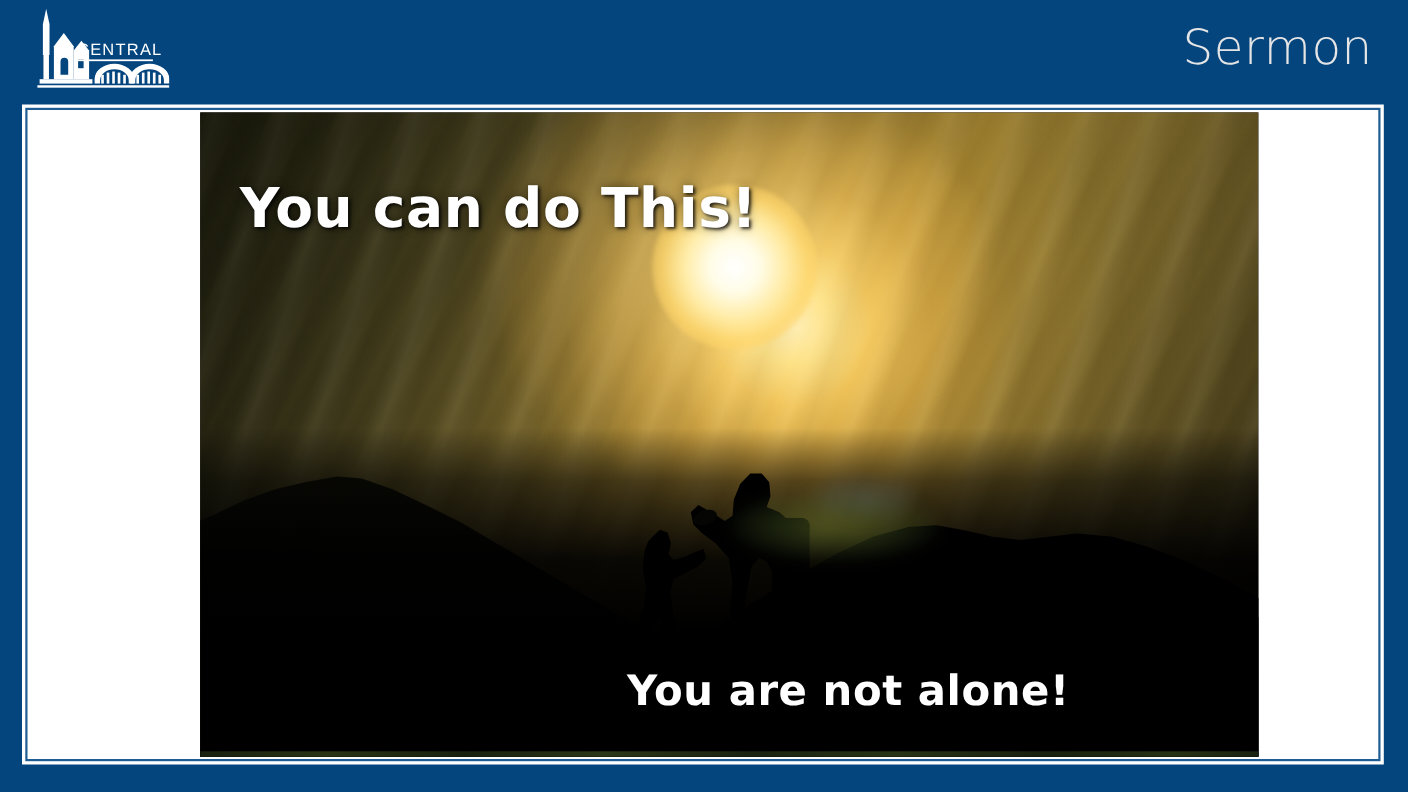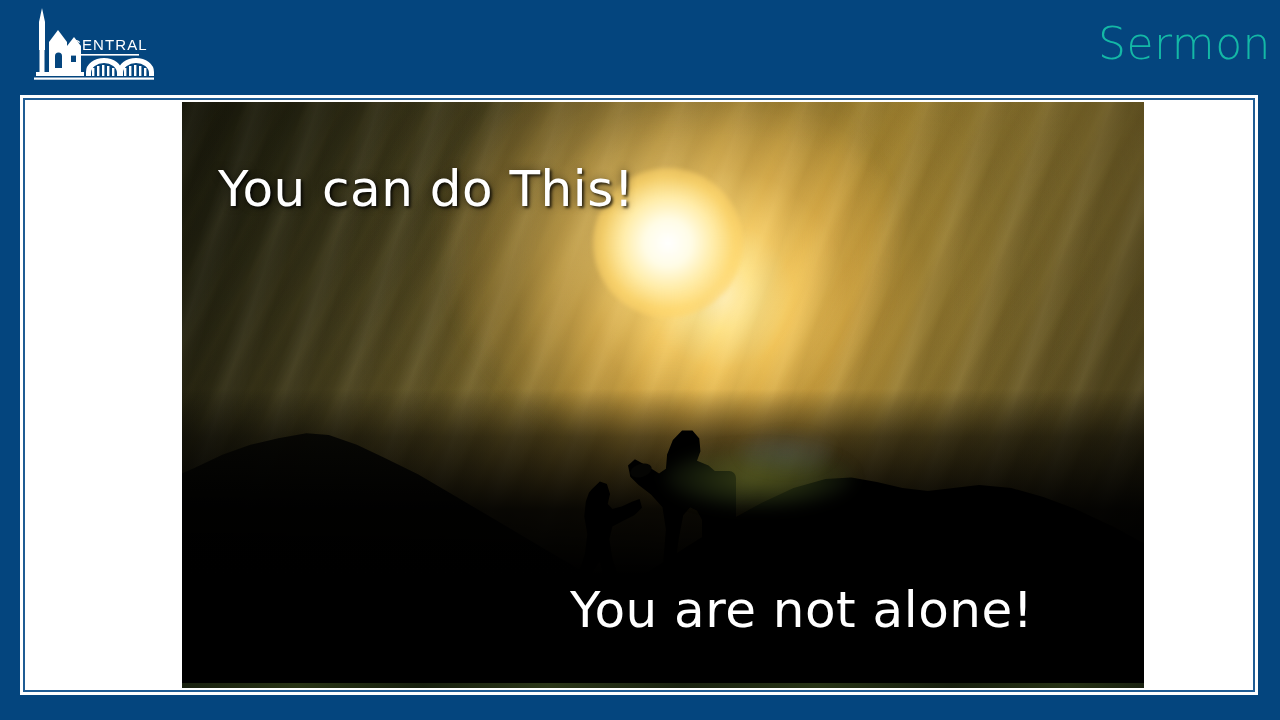--- a/index.html
+++ b/index.html
@@ -26,26 +26,26 @@
   }
 
   .logo-wrap{
     position:absolute; left:14px; top:6px;
     width:140px; height:80px;
   }
   .logo-wrap svg{ display:block; }
 
   .header-title{
     position:absolute;
-    right:9px; top:18px;
+    right:32px; top:18px;
     font-size:44px;
     line-height:52px;
     font-weight:300;
     letter-spacing:0.5px;
-    color:#14b8a6;
+    color:#e5e5e5;
     font-family:"DejaVu Sans", sans-serif;
     white-space:nowrap;
   }
 
   
   .slide-frame{
     position:absolute;
     left:20px; top:95px;
     width:1238px; height:600px;
     background:#ffffff;
@@ -305,35 +305,35 @@
       #303d1b 38%, #1d2712 52%, #2c3a18 66%,
       #1a2310 80%, #2b3817 92%, #1c2512 100%);
     opacity:.9;
   }
 
   
   .slide-text{
     position:absolute;
     color:#ffffff;
     font-family:"DejaVu Sans", sans-serif;
-    font-weight:400;
+    font-weight:700;
     white-space:nowrap;
     text-shadow:
       2px 2px 3px rgba(0,0,0,0.75),
       0 0 10px rgba(0,0,0,0.45);
   }
   .text-top{
     left:36px; top:58px;
     font-size:50px;
     line-height:58px;
     letter-spacing:.5px;
   }
   .text-bottom{
-    left:388px; top:479px;
-    font-size:50px;
+    left:388px; top:497px;
+    font-size:38px;
     line-height:58px;
     letter-spacing:.5px;
   }
 </style>
 </head>
 <body>
 
 <div id="stage">
 
   <div class="header-bar">

